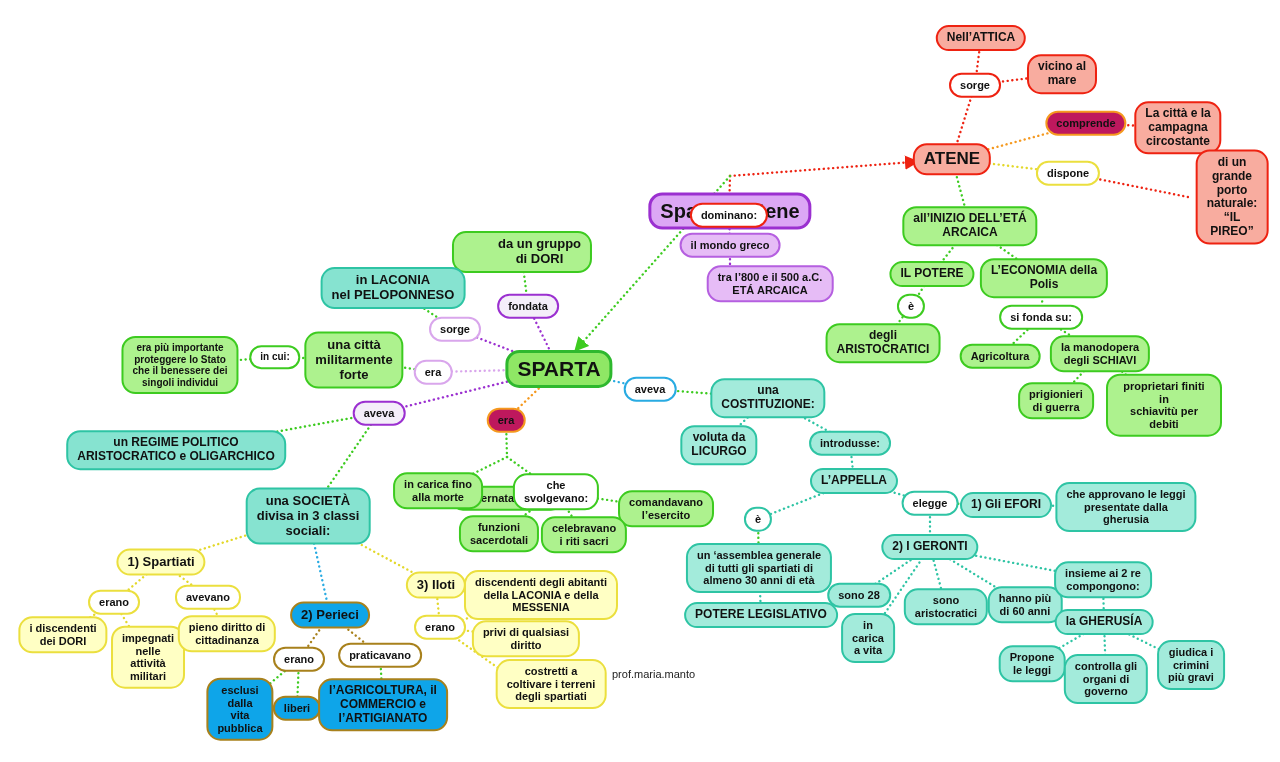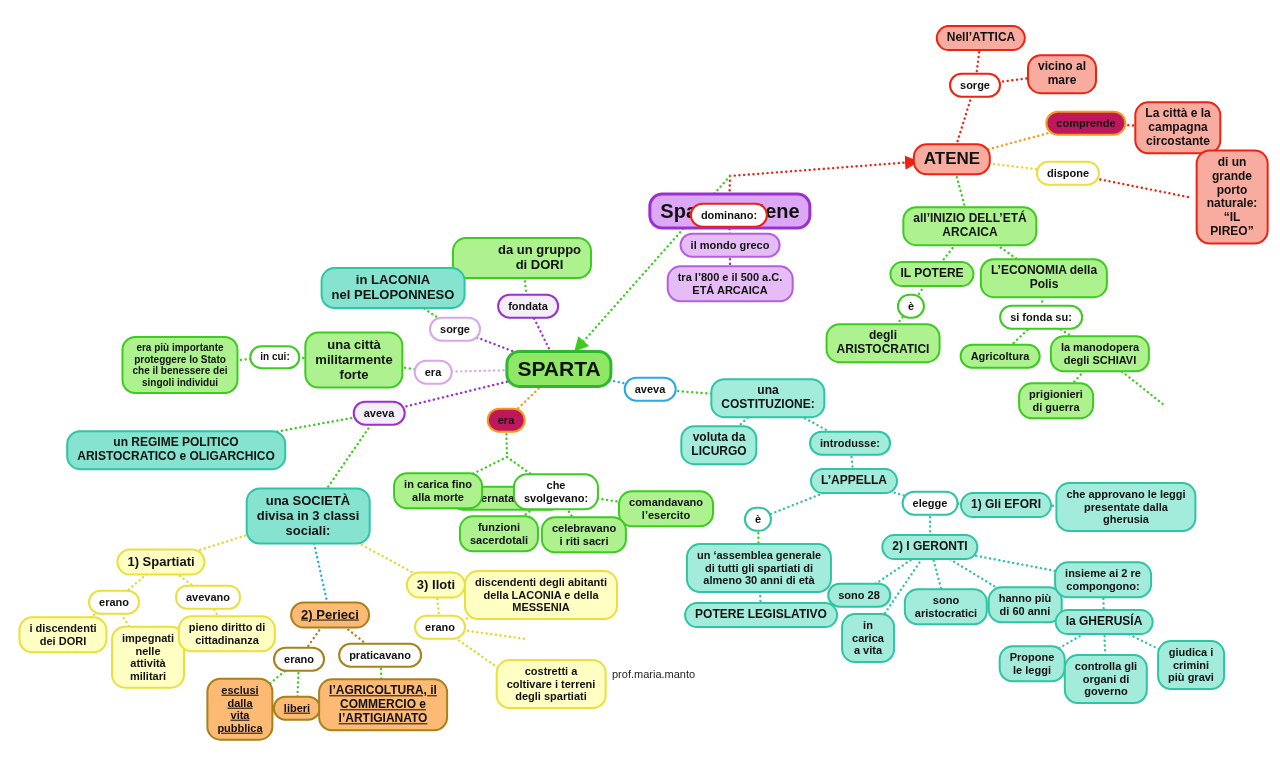--- a/index.html
+++ b/index.html
@@ -19,21 +19,21 @@
   .purple-light{background:#E6BCF6;border-color:#B55FE0;}
   .purple-pill {background:#F4EEF9;border-color:#9B30D0;border-width:2.5px;}
   .lavender-pill{background:#ffffff;border-color:#D9A6EC;}
   .sparta      {background:#8FE765;border-color:#2EB82E;border-width:3px;}
   .green       {background:#ADF28E;border-color:#3DCB20;}
   .green-pill  {background:#ffffff;border-color:#3DCB20;}
   .teal-deep   {background:#86E3D0;border-color:#2EC4A4;}
   .teal        {background:#A3EBDB;border-color:#2EC4A4;}
   .teal-pill   {background:#ffffff;border-color:#2EC4A4;}
   .yellow      {background:#FFFFC4;border-color:#EBDF3E;}
-  .gold        {background:#fdba74;border-color:#A8811C;text-decoration:underline;}
+  .gold        {background:#0ea5e9;border-color:#A8811C;}
   .gold-pill   {background:#ffffff;border-color:#A8811C;}
   .cyan-pill   {background:#ffffff;border-color:#29ABE2;}
   #credit{position:absolute;left:612px;top:668px;font-size:11px;color:#222;font-weight:normal;}
 </style>
 </head>
 <body>
 
 <div id="map">
   <svg id="edges" viewBox="0 0 1280 762">
       <defs>
@@ -132,37 +132,40 @@
     <div class="node orange-pill" style="left: 1086px; top: 123px;">comprende</div>
     <div class="node salmon" style="left: 1178px; top: 128px; font-size: 12px;">La città e la
 campagna
 circostante</div>
     <div class="node yellow-pill" style="left: 1068px; top: 173px;">dispone</div>
     <div class="node salmon" style="left: 1188px; top: 197px; font-size: 12px; margin-left: 44px;">di un grande porto
 naturale: “IL PIREO”</div>
     <div class="node purple-big" style="left: 730px; top: 176px; font-size: 20px; margin-top: 35px;">Sparta e Atene</div>
     <div class="node red-pill" style="left: 729px; top: 215px;">dominano:</div>
     <div class="node purple-light" style="left: 730px; top: 245px;">il mondo greco</div>
-    <div class="node purple-light" style="left: 730px; top: 284px;">tra l’800 e il 500 a.C.
+    <div class="node purple-light" style="left: 770px; top: 284px;">tra l’800 e il 500 a.C.
 ETÁ ARCAICA</div>
     <div class="node green" style="left: 970px; top: 226px; font-size: 12px;">all’INIZIO DELL’ETÁ
 ARCAICA</div>
     <div class="node green" style="left: 932px; top: 274px; font-size: 12px;">IL POTERE</div>
     <div class="node green-pill" style="left: 911px; top: 306px;">è</div>
     <div class="node green" style="left: 883px; top: 343px; font-size: 12px;">degli
 ARISTOCRATICI</div>
     <div class="node green" style="left: 1044px; top: 278px; font-size: 12px;">L’ECONOMIA della
 Polis</div>
     <div class="node green-pill" style="left: 1041px; top: 317px;">si fonda su:</div>
     <div class="node green" style="left: 1000px; top: 356px;">Agricoltura</div>
     <div class="node green" style="left: 1100px; top: 354px;">la manodopera
 degli SCHIAVI</div>
     <div class="node green" style="left: 1056px; top: 401px;">prigionieri
 di guerra</div>
-    <div class="node green" style="left: 522px; top: 258px; font-size: 13px; padding-left: 44px;">da un gruppo
+    <div class="node green" style="left: 1164px; top: 405px;">proprietari finiti in
+schiavitù per
+debiti</div>
+    <div class="node green" style="left: 522px; top: 252px; font-size: 13px; padding-left: 44px;">da un gruppo
 di DORI</div>
     <div class="node purple-pill" style="left: 528px; top: 306px;">fondata</div>
     <div class="node teal-deep" style="left: 393px; top: 288px; font-size: 13px;">in LACONIA
 nel PELOPONNESO</div>
     <div class="node lavender-pill" style="left: 455px; top: 329px;">sorge</div>
     <div class="node green" style="left: 180px; top: 365px; font-size: 10px;">era più importante
 proteggere lo Stato
 che il benessere dei
 singoli individui</div>
     <div class="node green-pill" style="left: 275px; top: 357px; font-size: 10px;">in cui:</div>
@@ -216,20 +219,22 @@
 pubblica</div>
     <div class="node gold" style="left: 297px; top: 708px;">liberi</div>
     <div class="node gold" style="left: 383px; top: 705px; font-size: 12px;">l’AGRICOLTURA, il
 COMMERCIO e
 l’ARTIGIANATO</div>
     <div class="node yellow" style="left: 436px; top: 585px; font-size: 13px;">3) Iloti</div>
     <div class="node yellow-pill" style="left: 440px; top: 627px;">erano</div>
     <div class="node yellow" style="left: 541px; top: 595px;">discendenti degli abitanti
 della LACONIA e della
 MESSENIA</div>
+    <div class="node yellow" style="left: 526px; top: 639px;">privi di qualsiasi
+diritto</div>
     <div class="node yellow" style="left: 551px; top: 684px;">costretti a
 coltivare i terreni
 degli spartiati</div>
     <div class="node teal-pill" style="left: 758px; top: 519px;">è</div>
     <div class="node teal" style="left: 759px; top: 568px;">un ‘assemblea generale
 di tutti gli spartiati di
 almeno 30 anni di età</div>
     <div class="node teal" style="left: 761px; top: 615px; font-size: 12px;">POTERE LEGISLATIVO</div>
     <div class="node teal-pill" style="left: 930px; top: 503px;">elegge</div>
     <div class="node teal" style="left: 1006px; top: 505px; font-size: 12px;">1) Gli EFORI</div>

